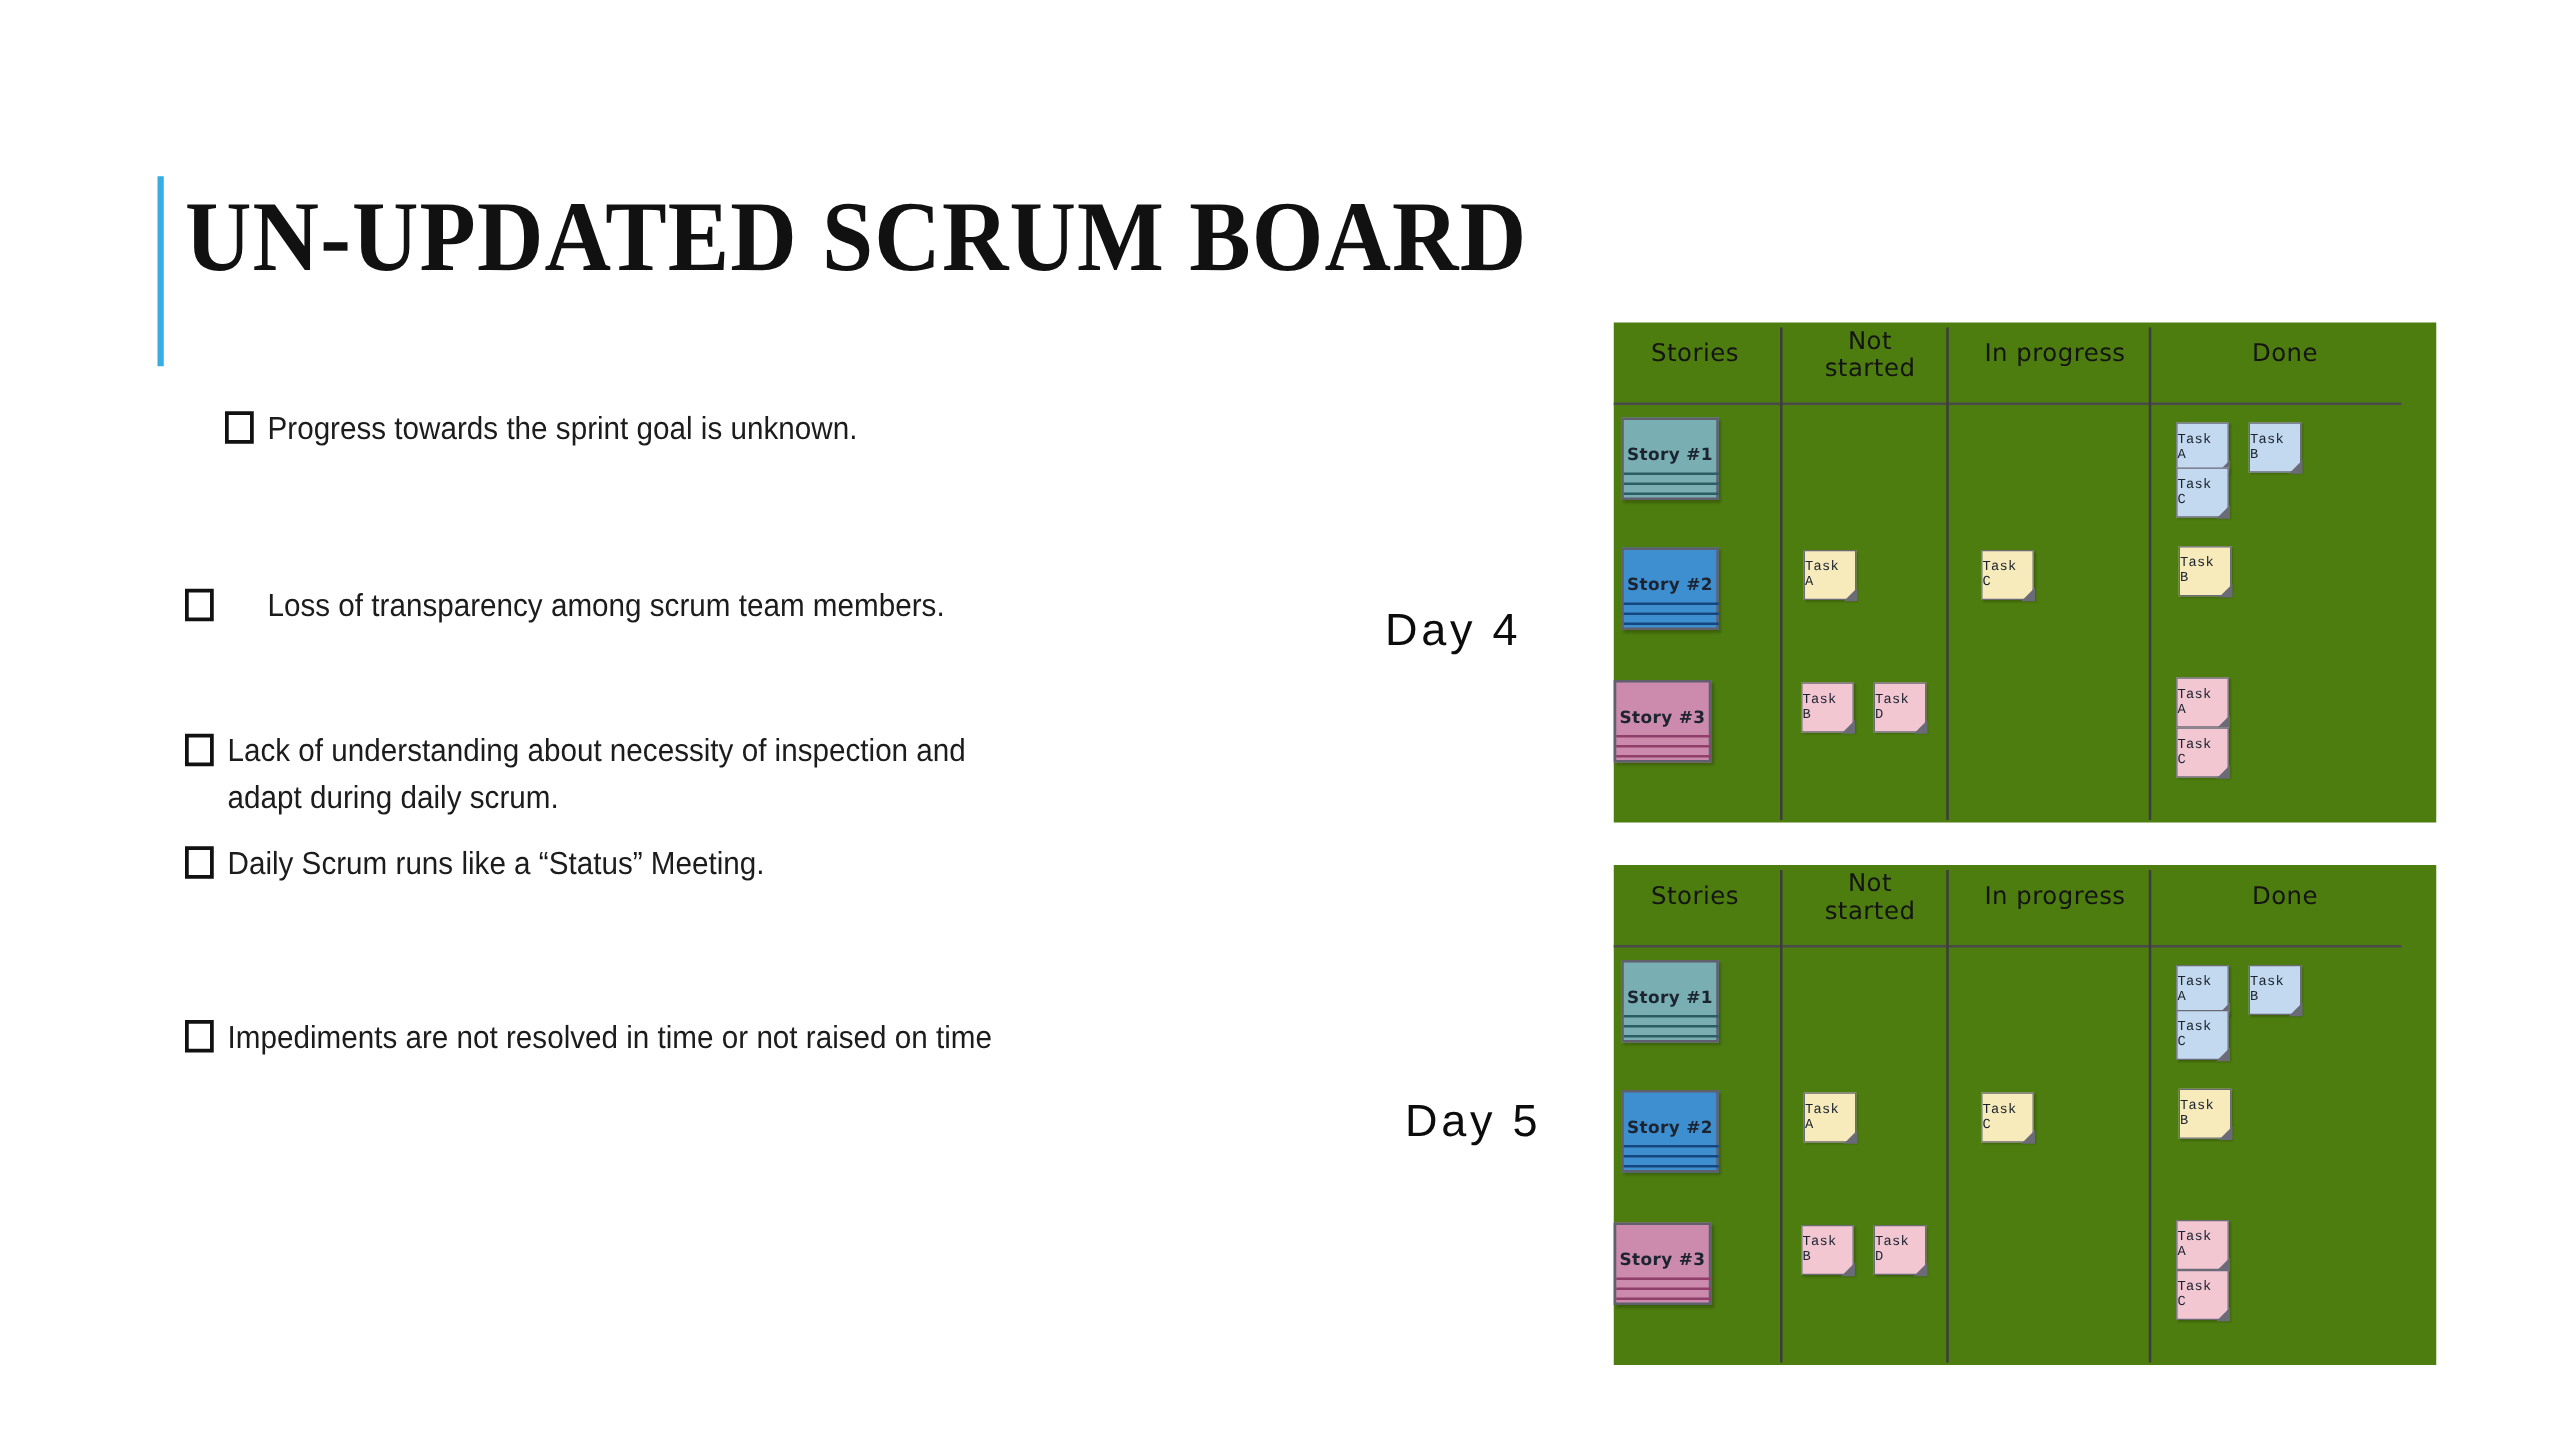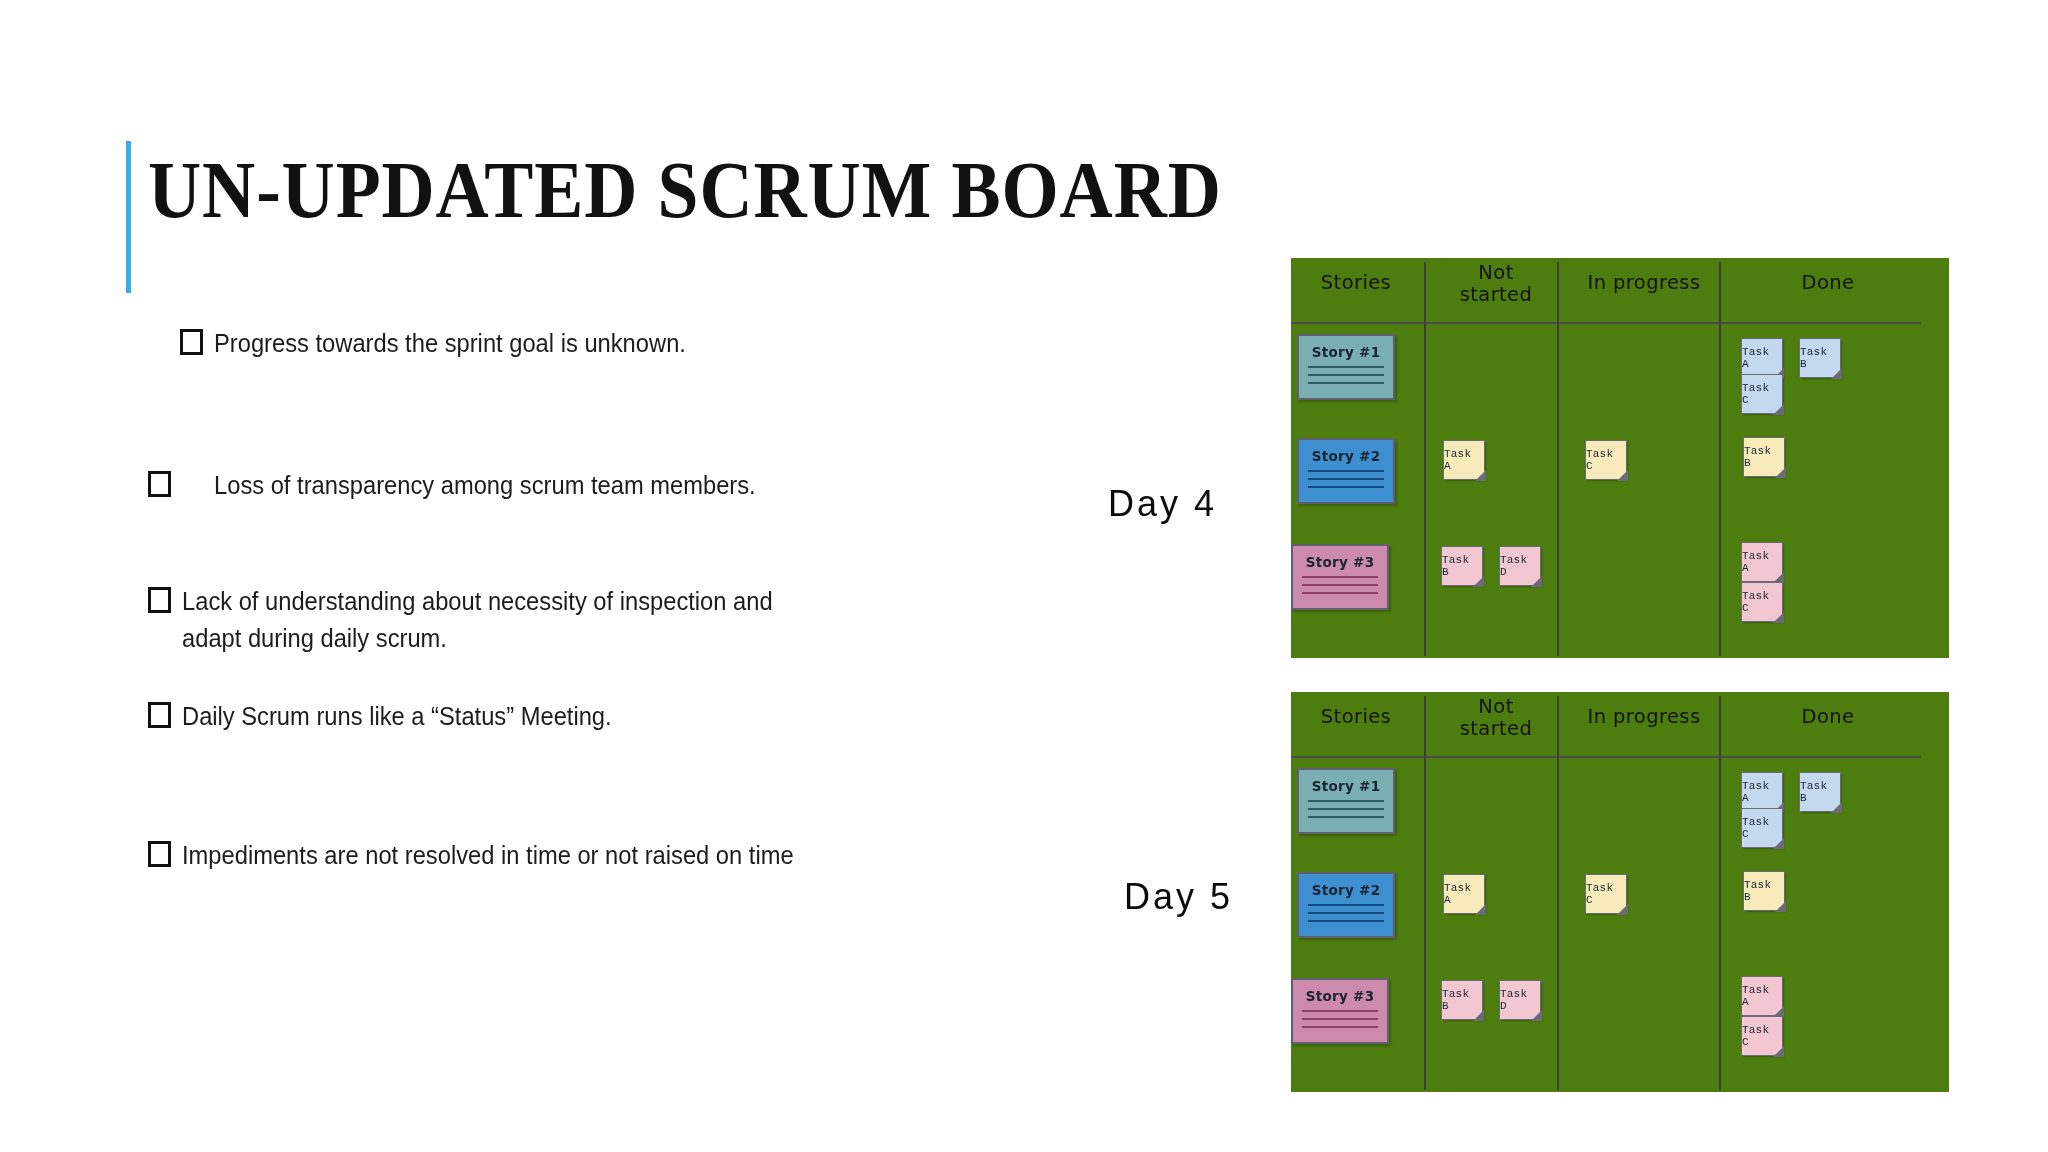--- a/index.html
+++ b/index.html
@@ -156,25 +156,25 @@
     position: absolute;
     top: 64px;
     left: 0;
     width: 658px;
     height: 336px;
   }
 
   
   .story-card {
     position: absolute;
-    width: 98px;
+    width: 78px;
     height: 66px;
     border: 2px solid #5f5f6e;
     box-shadow: 2px 2px 2px rgba(0,0,0,0.22);
-    padding-top: 8px;
+    padding-top: 20px;
   }
   .story-card .story-title {
     text-align: center;
     font-family: "DejaVu Sans", sans-serif;
     font-size: 13.5px;
     font-weight: bold;
     color: #1b2430;
     letter-spacing: 0.3px;
   }
   .story-card .story-rule {
@@ -251,21 +251,21 @@
     <div class="bullet-item" style="margin-top:105px;gap:44px;">
       <span class="bullet-glyph"></span>
       <span class="bullet-text">Loss of transparency among scrum team members.</span>
     </div>
 
     <div class="bullet-item" style="margin-top:79px;">
       <span class="bullet-glyph"></span>
       <span class="bullet-text" style="width:660px;">Lack of understanding about necessity of inspection and adapt during daily scrum.</span>
     </div>
 
-    <div class="bullet-item" style="margin-top:41px;">
+    <div class="bullet-item" style="margin-top:16px;">
       <span class="bullet-glyph"></span>
       <span class="bullet-text">Daily Scrum runs like a “Status” Meeting.</span>
     </div>
 
     <div class="bullet-item" style="margin-top:102px;">
       <span class="bullet-glyph"></span>
       <span class="bullet-text" style="width:690px;">Impediments are not resolved in time or not raised on time</span>
     </div>
 
   </div>

